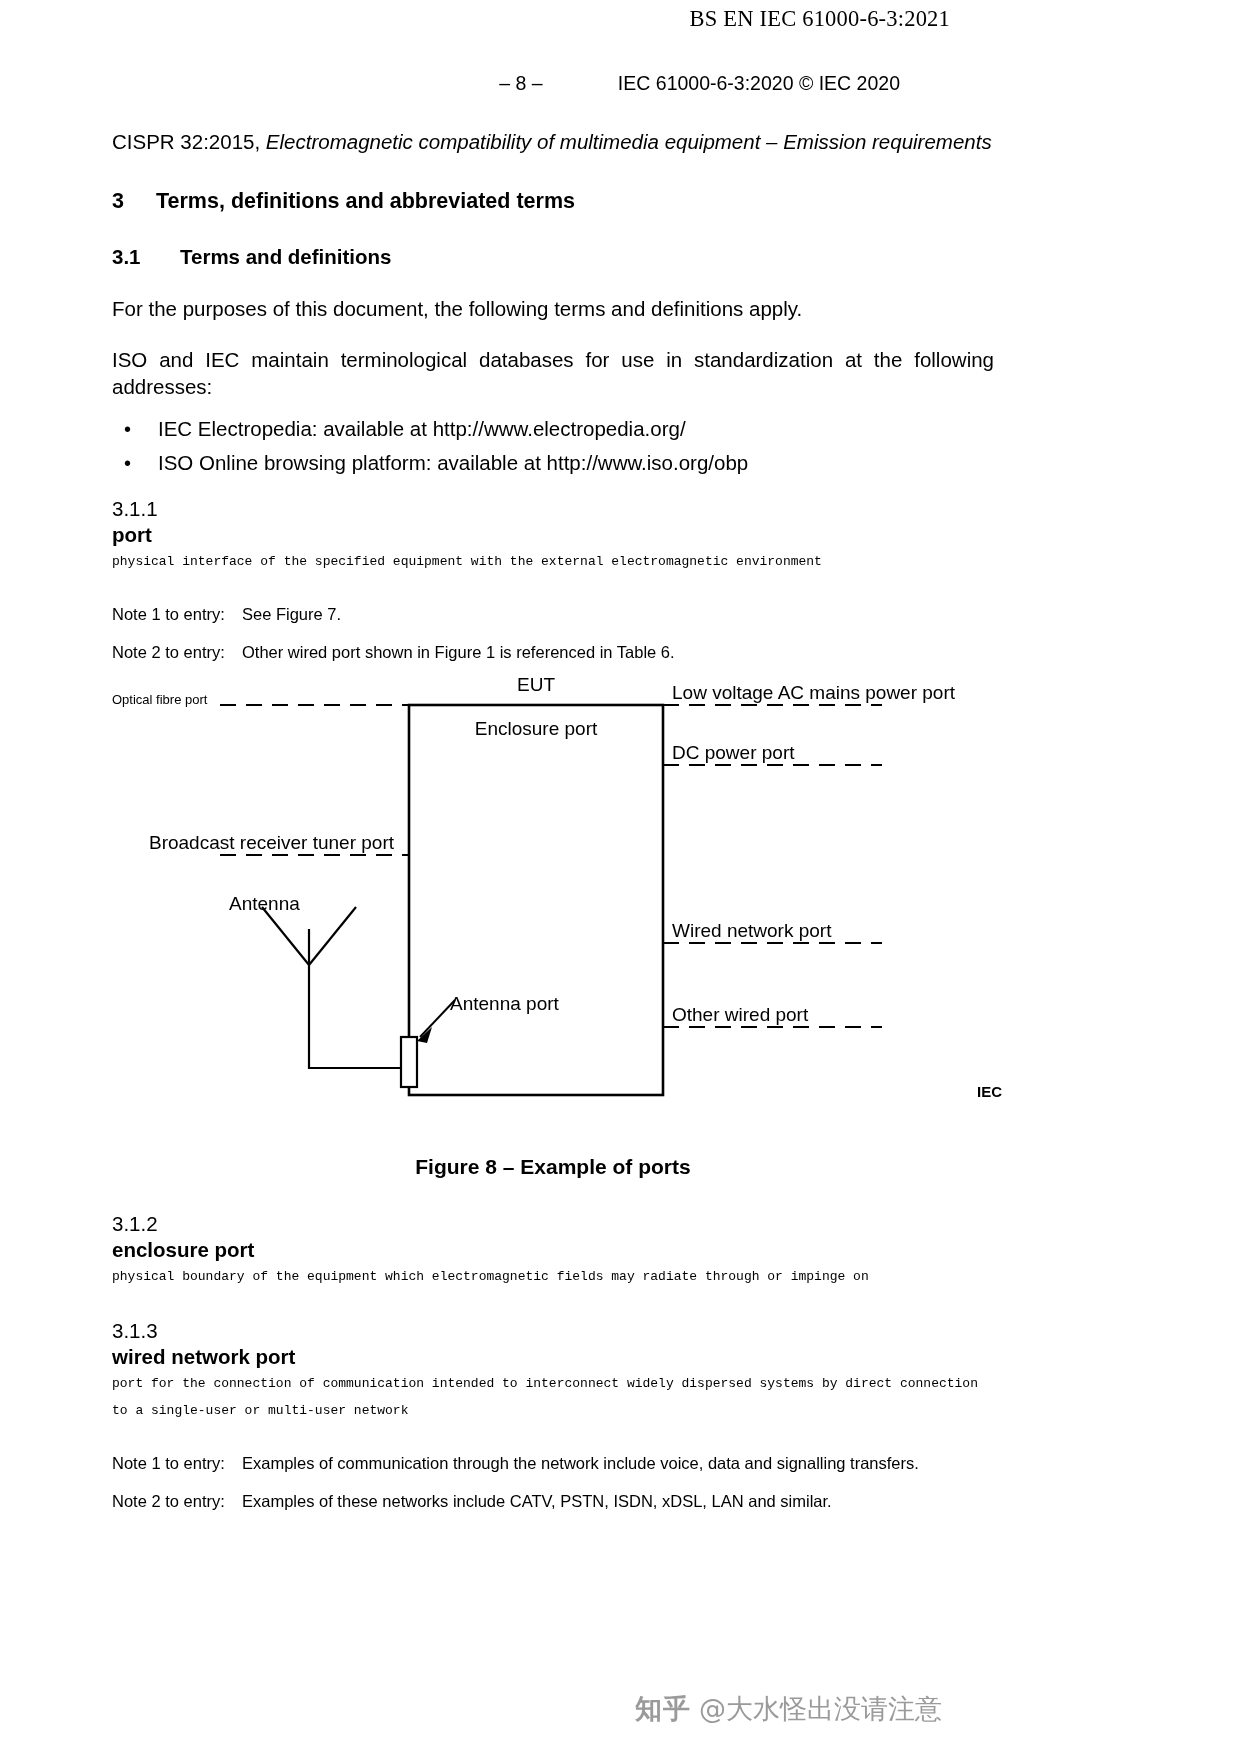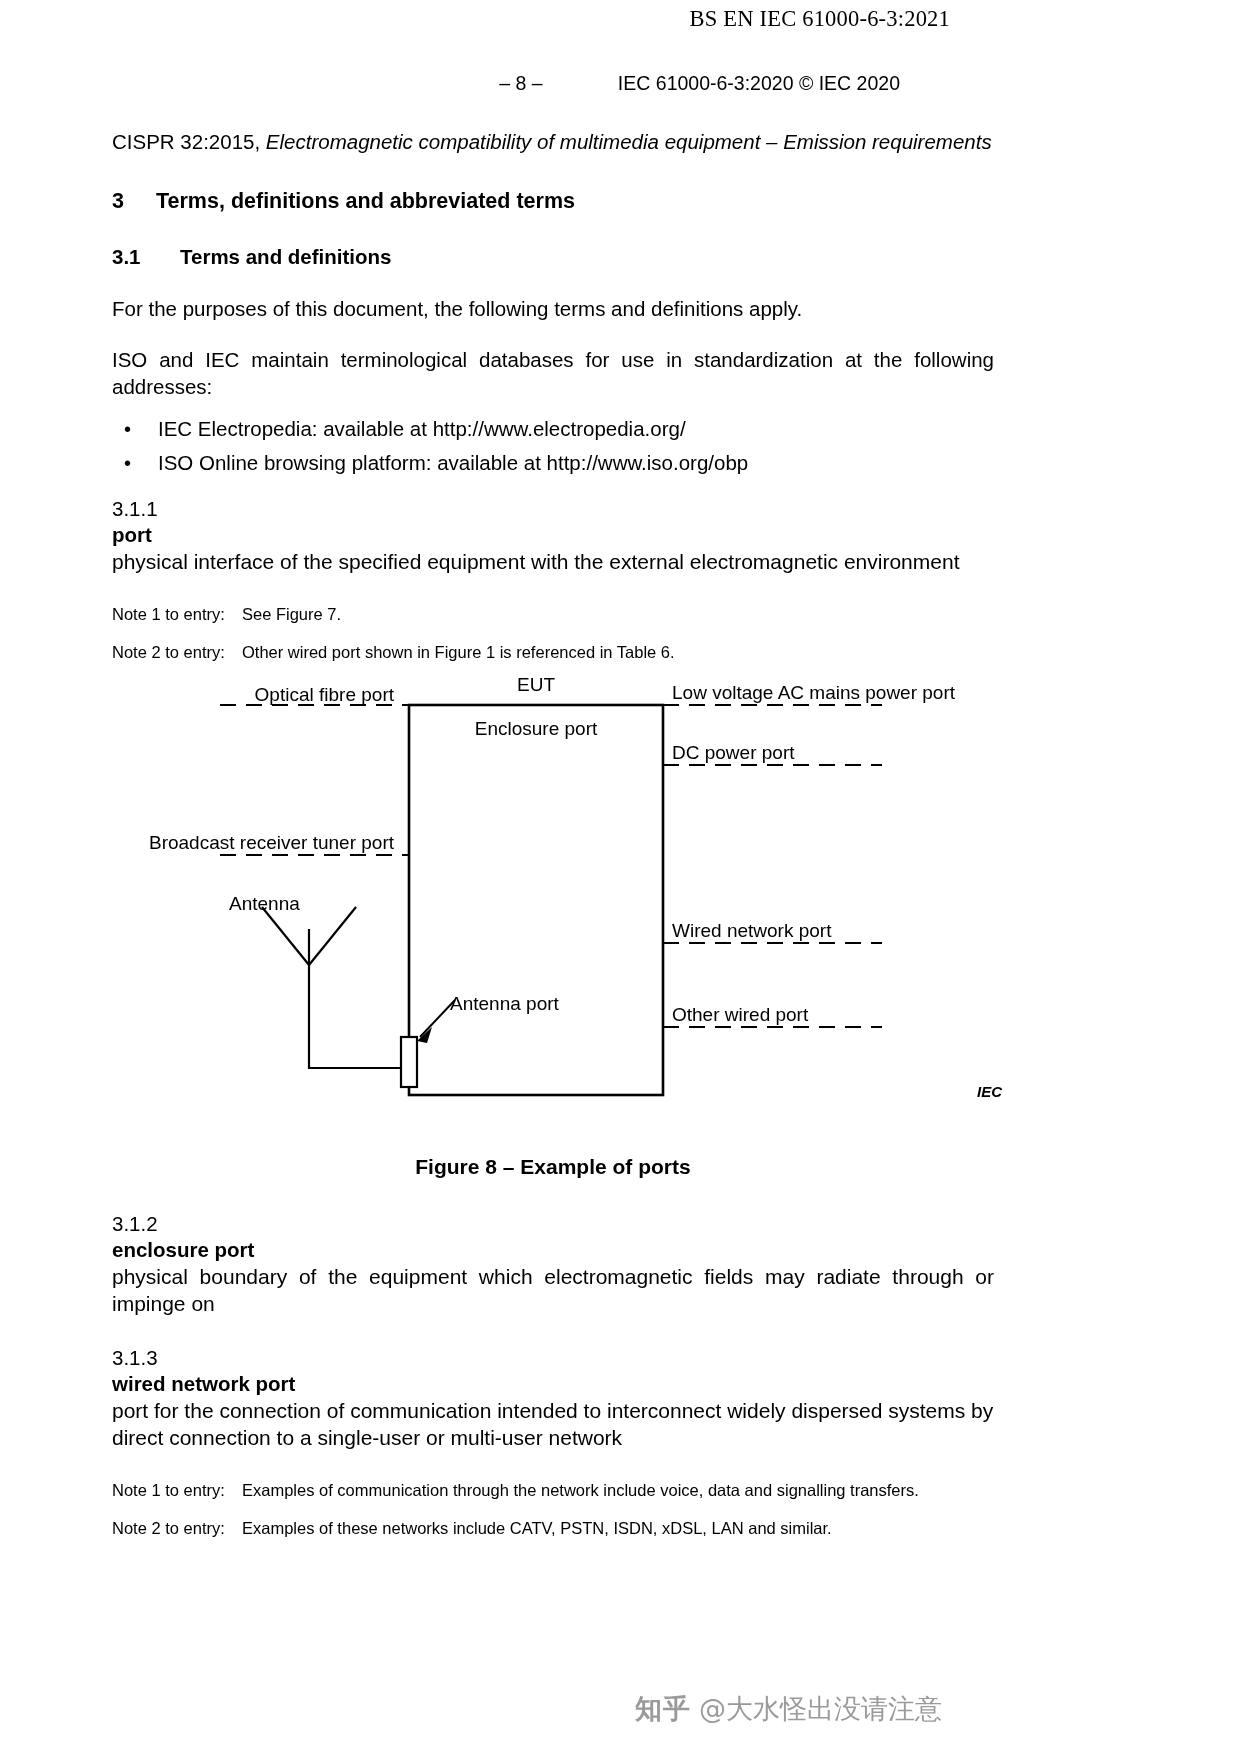--- a/index.html
+++ b/index.html
@@ -117,22 +117,23 @@
     font-size: 20.5px;
     font-weight: normal;
     line-height: 26px;
   }
   .term-name {
     font-size: 20.5px;
     font-weight: bold;
     line-height: 26px;
   }
   .term-def {
-    font-size: 21px;
+    font-size: 13px;
     line-height: 27px;
+    font-family: Liberation Mono, monospace;
   }
 
   .note {
     font-size: 16.5px;
     line-height: 22px;
   }
   .note .lbl { display: inline-block; width: 130px; }
 
   
   .figure-wrap {
@@ -255,37 +256,37 @@
         <g stroke="#000000" stroke-width="2" fill="none">
           <line x1="343" y1="325" x2="308" y2="362"></line>
         </g>
         <polygon points="305,366 320,352 315,368" fill="#000000"></polygon>
       </svg>
 
       <div style="position:absolute; left:297px; top:-1px; width:254px; text-align:center; font-size:19px;">EUT</div>
 
       <div style="position:absolute; left:297px; top:43px; width:254px; text-align:center; font-size:19px;">Enclosure port</div>
 
-      <div style="position:absolute; left:0px; top:9px; width:282px; text-align:right; font-size:19px;">Optical fibre port</div>
+      <div style="position:absolute; left:0px; top:17px; width:282px; font-size:13px;">Optical fibre port</div>
 
       <div style="position:absolute; left:0px; top:157px; width:282px; text-align:right; font-size:19px;">Broadcast receiver tuner port</div>
 
       <div style="position:absolute; left:117px; top:218px; font-size:19px;">Antenna</div>
 
       <div style="position:absolute; left:338px; top:318px; font-size:19px;">Antenna port</div>
 
       <div style="position:absolute; left:560px; top:7px; font-size:19px; white-space:nowrap;">Low voltage AC mains power port</div>
 
       <div style="position:absolute; left:560px; top:67px; font-size:19px; white-space:nowrap;text-align:right;">DC power port</div>
 
       <div style="position:absolute; left:560px; top:245px; font-size:19px; white-space:nowrap;">Wired network port</div>
 
       <div style="position:absolute; left:560px; top:329px; font-size:19px; white-space:nowrap;">Other wired port</div>
 
-      <div style="position:absolute; right:-8px; top:408px; font-size:15px; font-weight:bold; font-style:italic;">IEC</div>
+      <div style="position:absolute; right:-8px; top:408px; font-size:15px; font-weight:bold; ">IEC</div>
     </div>
 
     <div class="sp-10"></div>
 
     <div class="fig-caption">Figure 8 – Example of ports</div>
 
     <div class="sp-32"></div>
 
     <div class="term-num">3.1.2</div>
     <div class="term-name">enclosure port</div>

